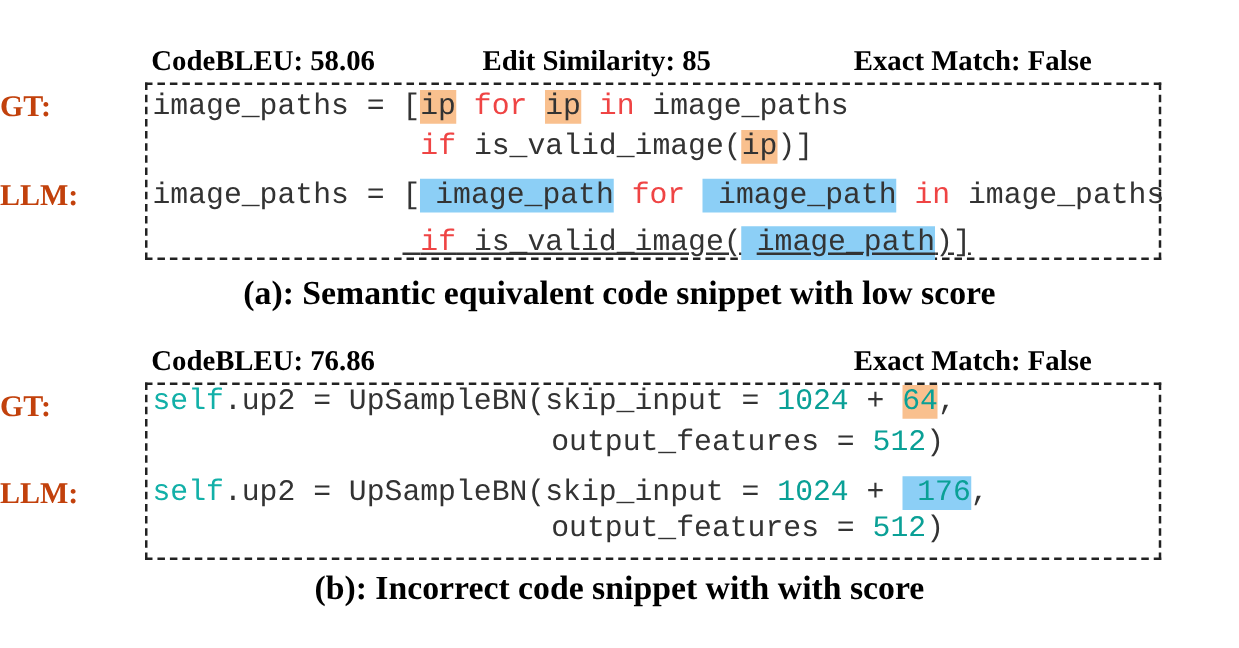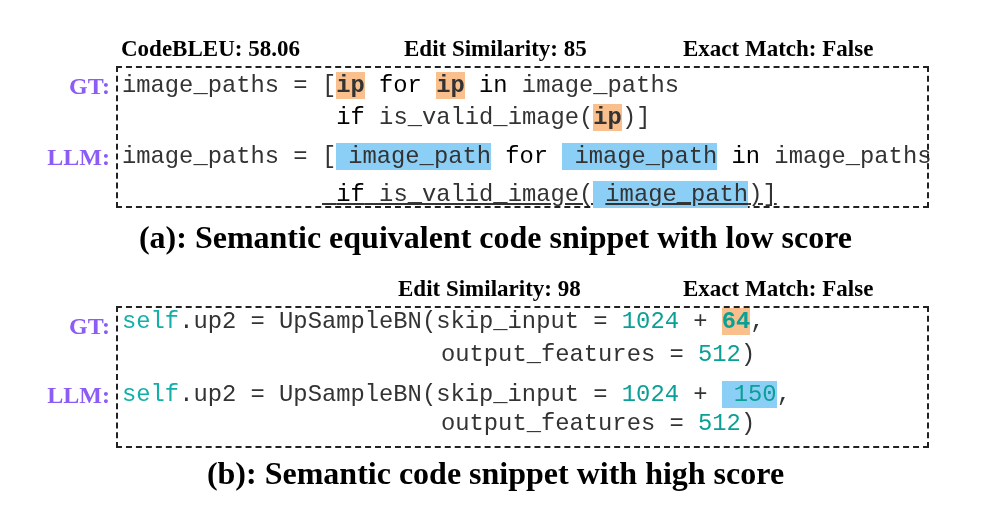--- a/index.html
+++ b/index.html
@@ -1,59 +1,59 @@
 <!DOCTYPE html>
 <html><head>
 <meta charset="utf-8">
 <style>
   html, body { margin:0; padding:0; background:#ffffff; }
   body { width:991px; height:518px; position:relative; overflow:hidden; }
   .metrics { position:absolute; left:0; width:991px; height:30px;
     font-family:"Liberation Serif", serif; font-weight:bold; font-size:23px; color:#000; }
   .metric { position:absolute; top:0; white-space:nowrap; }
   .label { position:absolute; font-family:"Liberation Serif", serif; font-weight:bold;
-    font-size:24px; color:#8b5cf6; text-align:right; width:110px; left:0; white-space:nowrap; }
+    font-size:24px; color:#c2410c; width:110px; left:0; white-space:nowrap; }
   .box { position:absolute; left:116px; width:813px; border:2px dashed #222; box-sizing:border-box; }
   .code { position:absolute; left:122px; font-family:"Liberation Mono", monospace;
     font-size:23.8px; color:#333; white-space:pre; line-height:28px; }
-  .kw { color:#000000; }
+  .kw { color:#ef4444; }
   .num { color:#0aa096; }
   .selfc { color:#12b0a8; }
-  .hl-gt { background:#f9c08e;font-weight:bold; }
+  .hl-gt { background:#f9c08e; }
   .hl-llm { background:#8ccff6;padding-left:12px; }
   .caption { position:absolute; left:0; width:991px; text-align:center;
-    font-family:"Liberation Serif", serif; font-weight:bold; font-size:32px; color:#000; }
+    font-family:"Liberation Serif", serif; font-weight:bold; font-size:27px; color:#000; }
 </style>
 </head>
 <body>
 
 <div class="metrics" style="top:36px;padding-left:44px;">
   <span class="metric" style="left:121px;">CodeBLEU: 58.06</span>
-  <span class="metric" style="left:404px;">Edit Similarity: 85</span>
+  <span class="metric" style="left:386px;">Edit Similarity: 85</span>
   <span class="metric" style="left:683px;">Exact Match: False</span>
 </div>
 <div class="box" style="top:66px; height:142px;"></div>
 <div class="label" style="top:73px;">GT:</div>
 <div class="label" style="top:144px;">LLM:</div>
 
 <div class="code" style="top:72px;"><span>image_paths = [</span><span class="hl-gt">ip</span><span> </span><span class="kw">for</span><span> </span><span class="hl-gt">ip</span><span> </span><span class="kw">in</span><span> image_paths</span></div>
 <div class="code" style="top:104px; left:322px;"><span> </span><span class="kw">if</span><span> is_valid_image(</span><span class="hl-gt">ip</span><span>)]</span></div>
 
 <div class="code" style="top:143px;"><span>image_paths = [</span><span class="hl-llm">image_path</span><span> </span><span class="kw">for</span><span> </span><span class="hl-llm">image_path</span><span> </span><span class="kw">in</span><span> image_paths</span></div>
 <div class="code" style="top:181px; left:322px;text-decoration:underline;"><span> </span><span class="kw">if</span><span> is_valid_image(</span><span class="hl-llm">image_path</span><span>)]</span></div>
 
 <div class="caption" style="top:219px;">(a): Semantic equivalent code snippet with low score</div>
 
 <div class="metrics" style="top:276px;">
-  <span class="metric" style="left:398px;">Edit Similarity: 98</span>
+  <span class="metric" style="left:121px;">CodeBLEU: 76.86</span>
   <span class="metric" style="left:683px;">Exact Match: False</span>
 </div>
 <div class="box" style="top:306px; height:142px;"></div>
 <div class="label" style="top:313px;">GT:</div>
 <div class="label" style="top:382px;">LLM:</div>
 
 <div class="code" style="top:308px;"><span class="selfc">self</span><span>.up2 = UpSampleBN(skip_input = </span><span class="num">1024</span><span> + </span><span class="num hl-gt">64</span><span>,</span></div>
 <div class="code" style="top:341px; left:441px;"><span>output_features = </span><span class="num">512</span><span>)</span></div>
 
-<div class="code" style="top:381px;"><span class="selfc">self</span><span>.up2 = UpSampleBN(skip_input = </span><span class="num">1024</span><span> + </span><span class="num hl-llm">150</span><span>,</span></div>
+<div class="code" style="top:381px;"><span class="selfc">self</span><span>.up2 = UpSampleBN(skip_input = </span><span class="num">1024</span><span> + </span><span class="num hl-llm">176</span><span>,</span></div>
 <div class="code" style="top:410px; left:441px;"><span>output_features = </span><span class="num">512</span><span>)</span></div>
 
-<div class="caption" style="top:455px;">(b): Semantic code snippet with high score</div>
+<div class="caption" style="top:455px;">(b): Incorrect code snippet with with score</div>
 
 </body></html>

